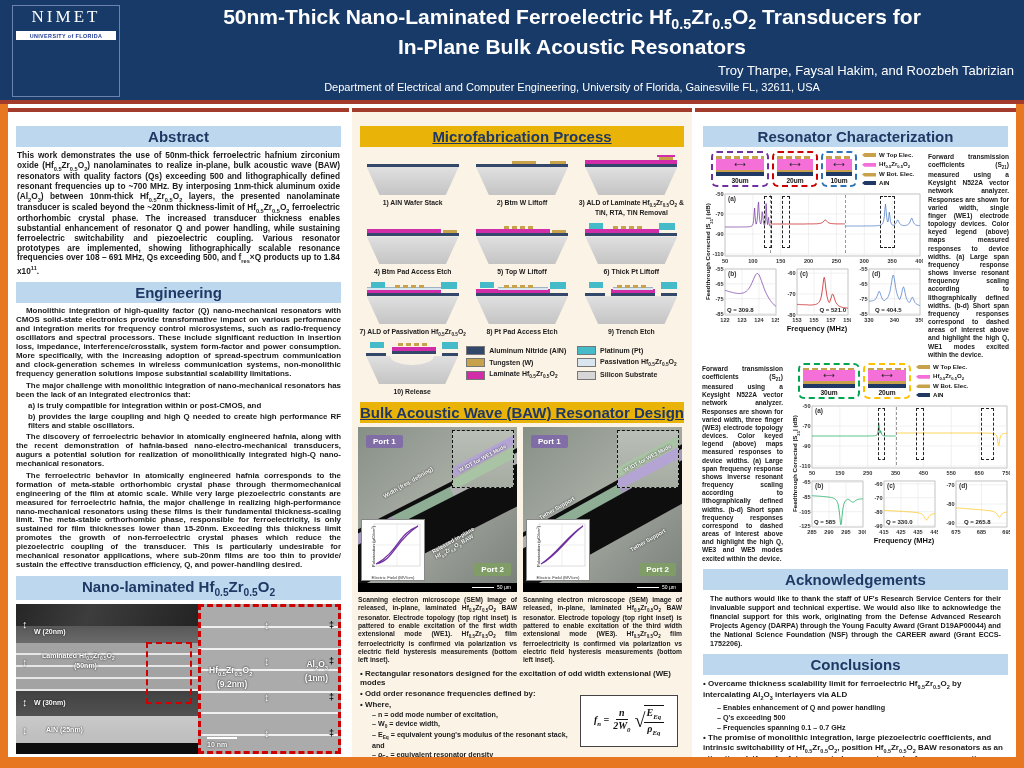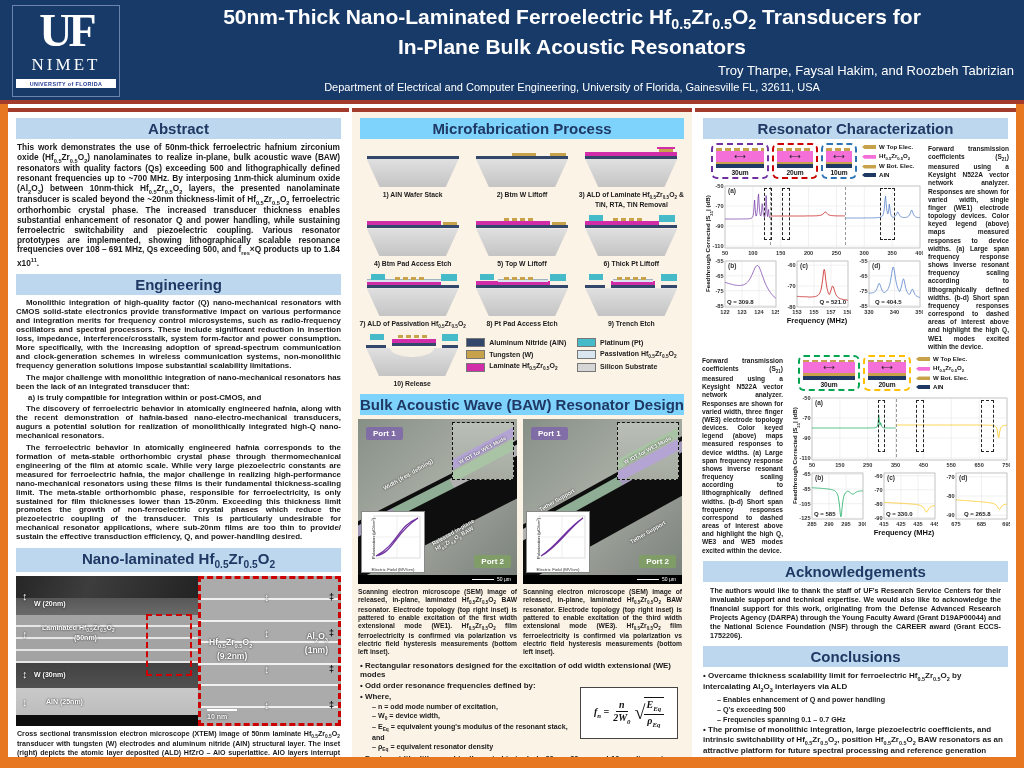--- a/index.html
+++ b/index.html
@@ -16,26 +16,26 @@
   .uflogo{position:absolute;left:12px;top:5px;width:106px;height:90px;border:1px solid #6b83ad;background:#14306000;text-align:center;}
   .uflogo-uf{font-family:"Liberation Serif","DejaVu Serif",serif;font-weight:bold;font-size:46px;line-height:46px;color:#fff;letter-spacing:-4px;margin-top:2px;}
   .uflogo-nimet{font-family:"Liberation Serif","DejaVu Serif",serif;font-size:17px;letter-spacing:3px;color:#fff;margin-top:1px;}
   .uflogo-univ{margin:4px 3px 0 3px;background:#fff;color:#1f3a93;font-size:5.4px;font-weight:bold;padding:1.5px 0;letter-spacing:.4px;}
   .htext{position:absolute;left:130px;right:10px;top:4px;text-align:center;color:#fff;}
   .htitle{font-size:21px;font-weight:bold;line-height:1.25;}
   .hauthors{font-size:13px;margin-top:3px;text-align:right;}
   .haffil{font-size:11px;margin-top:3px;}
 
   
-  .col{position:absolute;top:108px;bottom:11px;overflow:hidden;border-top:4px solid #A23B2B;box-sizing:border-box;padding:0 6px;}
+  .col{position:absolute;top:108px;bottom:11px;overflow:hidden;border-top:4px solid #A23B2B;box-sizing:border-box;padding:8px 6px;}
   .col-left{left:8px;width:341px;background:#fff;}
   .col-mid{left:352px;width:340px;background:#FCF3E7;}
   .col-right{left:695px;width:321px;background:#fff;}
   .sec{background:#BDD8EE;color:#1F3864;font-weight:bold;text-align:center;font-size:15px;padding:2px 0;margin:6px 2px 4px 2px;}
-  .sec-mid{background:#7dd3fc;}
+  .sec-mid{background:#eab308;text-decoration:underline;}
 
   .jtext{color:#1b1b1b;text-align:justify;font-weight:bold;}
   .abs-body{font-size:8.3px;line-height:1.18;margin:2px 3px;}
   .bg-p{font-size:7.9px;line-height:1.13;margin:0 2px 3px 2px;text-indent:10px;}
   .bg-li{font-size:7.9px;line-height:1.13;margin:0 2px 2px 14px;}
 
   
   .xtem{display:flex;margin:2px 2px;height:150px;}
   .xtem-l{position:relative;width:56%;overflow:hidden;}
   .xtem-l .band{width:100%;}
@@ -140,21 +140,20 @@
   .conc{margin:2px 2px;color:#1b1b1b;}
   .cb{font-size:8px;font-weight:bold;line-height:1.25;margin-bottom:1px;}
   .cb:before{content:"• ";}
   .cs{font-size:7.2px;font-weight:bold;line-height:1.25;margin-left:14px;margin-bottom:1px;}
 </style>
 </head>
 <body>
 
 <div class="header">
   <div class="uflogo">
-    <div class="uflogo-uf">UF</div>
     <div class="uflogo-nimet">NIMET</div>
     <div class="uflogo-univ">UNIVERSITY of FLORIDA</div>
   </div>
   <div class="htext">
     <div class="htitle">
       <div>50nm-Thick Nano-Laminated Ferroelectric Hf<sub>0.5</sub>Zr<sub>0.5</sub>O<sub>2</sub> Transducers for</div>
       <div>In-Plane Bulk Acoustic Resonators</div>
     </div>
     <div class="hauthors">Troy Tharpe, Faysal Hakim, and Roozbeh Tabrizian</div>
     <div class="haffil">Department of Electrical and Computer Engineering, University of Florida, Gainesville FL, 32611, USA</div>
@@ -163,22 +162,23 @@
 <div class="frame-l"></div>
 <div class="frame-r"></div>
 <div class="frame-b"></div>
 
 <div class="col col-left">
   <div class="sec">Abstract</div>
   <div class="jtext abs-body">This work demonstrates the use of 50nm-thick ferroelectric hafnium zirconium oxide (Hf<sub>0.5</sub>Zr<sub>0.5</sub>O<sub>2</sub>) nanolaminates to realize in-plane, bulk acoustic wave (BAW) resonators with quality factors (Qs) exceeding 500 and lithographically defined resonant frequencies up to ~700 MHz. By interposing 1nm-thick aluminum oxide (Al<sub>2</sub>O<sub>3</sub>) between 10nm-thick Hf<sub>0.5</sub>Zr<sub>0.5</sub>O<sub>2</sub> layers, the presented nanolaminate transducer is scaled beyond the ~20nm thickness-limit of Hf<sub>0.5</sub>Zr<sub>0.5</sub>O<sub>2</sub> ferroelectric orthorhombic crystal phase. The increased transducer thickness enables substantial enhancement of resonator Q and power handling, while sustaining ferroelectric switchability and piezoelectric coupling. Various resonator prototypes are implemented, showing lithographically scalable resonance frequencies over 108 – 691 MHz, Qs exceeding 500, and f<sub>res</sub>×Q products up to 1.84 x10<sup>11</sup>.</div>
 
   <div class="sec">Engineering</div>
   <div class="jtext bg-p">Monolithic integration of high-quality factor (Q) nano-mechanical resonators with CMOS solid-state electronics provide transformative impact on various performance and integration merits for frequency control microsystems, such as radio-frequency oscillators and spectral processors. These include significant reduction in insertion loss, impedance, interference/crosstalk, system form-factor and power consumption. More specifically, with the increasing adoption of spread-spectrum communication and clock-generation schemes in wireless communication systems, non-monolithic frequency generation solutions impose substantial scalability limitations.</div>
-  <div class="jtext bg-p">The major challenge with monolithic integration of nano-mechanical resonators has been the lack of an integrated transducer that:</div>
+  <div class="jtext bg-p">The major challenge with monolithic integration of nano-mechanical resonators has been the lack of an integrated electronics that:</div>
   <div class="jtext bg-li">a)  is truly compatible for integration within or post-CMOS, and</div>
+  <div class="jtext bg-li">b)  provides the large coupling and high Q needed to create high performance RF filters and stable oscillators.</div>
   <div class="jtext bg-p">The discovery of ferroelectric behavior in atomically engineered hafnia, along with the recent demonstration of hafnia-based nano-electro-mechanical transducers, augurs a potential solution for realization of monolithically integrated high-Q nano-mechanical resonators.</div>
   <div class="jtext bg-p">The ferroelectric behavior in atomically engineered hafnia corresponds to the formation of meta-stable orthorhombic crystal phase through thermomechanical engineering of the film at atomic scale. While very large piezoelectric constants are measured for ferroelectric hafnia, the major challenge in realizing high-performance nano-mechanical resonators using these films is their fundamental thickness-scaling limit. The meta-stable orthorhombic phase, responsible for ferroelectricity, is only sustained for film thicknesses lower than 15-20nm. Exceeding this thickness limit promotes the growth of non-ferroelectric crystal phases which reduce the piezoelectric coupling of the transducer. This is particularly undesirable for mechanical resonator applications, where sub-20nm films are too thin to provide/ sustain the effective transduction efficiency, Q, and power-handling desired.</div>
 
   <div class="sec">Nano-laminated Hf<sub>0.5</sub>Zr<sub>0.5</sub>O<sub>2</sub></div>
 
   <div class="xtem">
     <div class="xtem-l">
       <div class="band x-epoxy"></div>
       <div class="band x-w20"></div>
       <div class="band x-lam"></div>

